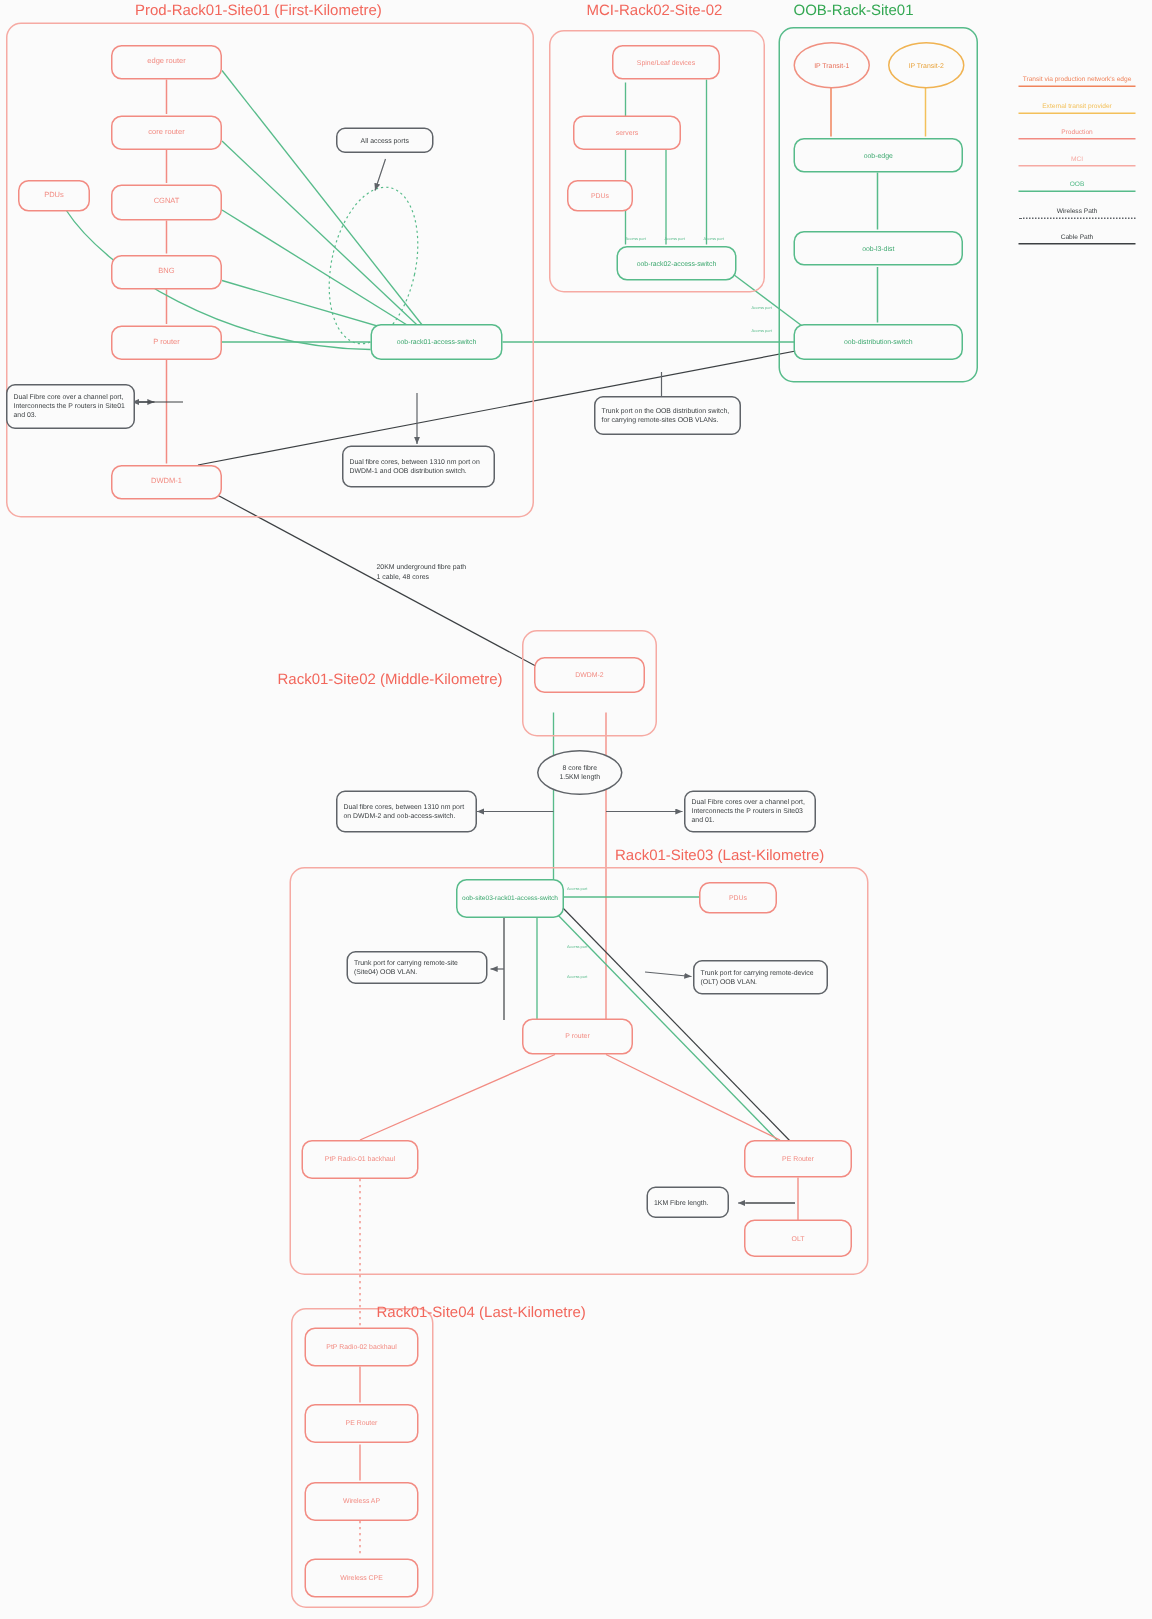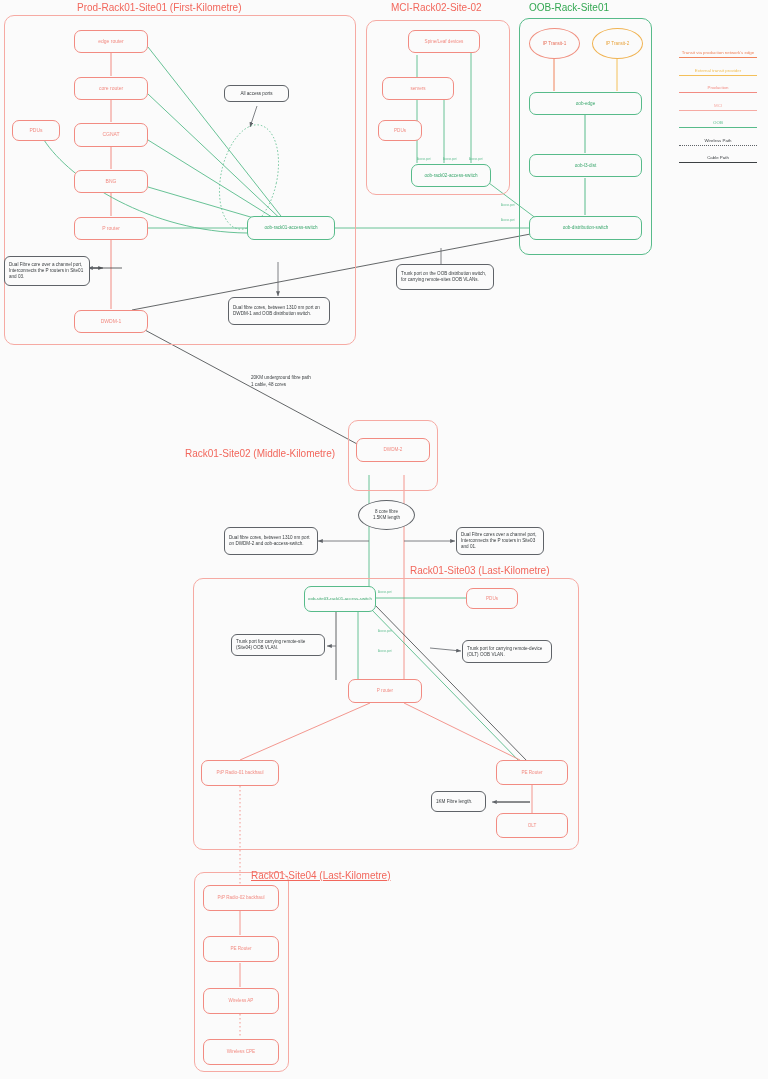--- a/index.html
+++ b/index.html
@@ -134,26 +134,26 @@
   </g>
 </svg>
 
 <div class="group g-red" style="left:4px;top:15px;width:352px;height:330px;"></div>
 <div class="group g-red" style="left:366px;top:20px;width:144px;height:175px;"></div>
 <div class="group g-green" style="left:519px;top:18px;width:133px;height:237px;"></div>
 <div class="group g-red" style="left:348px;top:420px;width:90px;height:71px;"></div>
 <div class="group g-red" style="left:193px;top:578px;width:386px;height:272px;"></div>
 <div class="group g-red" style="left:194px;top:872px;width:95px;height:200px;"></div>
 
-<div class="title t-red" style="left:77px;top:2px;text-align:center;">Prod-Rack01-Site01 (First-Kilometre)</div>
+<div class="title t-red" style="left:90px;top:2px;text-align:center;">Prod-Rack01-Site01 (First-Kilometre)</div>
 <div class="title t-red" style="left:391px;top:2px;">MCI-Rack02-Site-02</div>
 <div class="title t-green" style="left:529px;top:2px;">OOB-Rack-Site01</div>
 <div class="title t-red" style="left:185px;top:448px;">Rack01-Site02 (Middle-Kilometre)</div>
 <div class="title t-red" style="left:410px;top:565px;">Rack01-Site03 (Last-Kilometre)</div>
-<div class="title t-red" style="left:251px;top:870px;text-decoration:underline;">Rack01-Site04 (Last-Kilometre)</div>
+<div class="title t-red" style="left:251px;top:870px;">Rack01-Site04 (Last-Kilometre)</div>
 
 <div class="node red" style="left:74px;top:30px;width:74px;height:23px;font-size:5px;">edge router</div>
 <div class="node red" style="left:74px;top:77px;width:74px;height:23px;font-size:5px;">core router</div>
 <div class="node red" style="left:74px;top:123px;width:74px;height:24px;font-size:5px;">CGNAT</div>
 <div class="node red" style="left:74px;top:170px;width:74px;height:23px;font-size:5px;">BNG</div>
 <div class="node red" style="left:74px;top:217px;width:74px;height:23px;font-size:5px;">P router</div>
 <div class="node red" style="left:12px;top:120px;width:48px;height:21px;font-size:5px;">PDUs</div>
 <div class="node red" style="left:74px;top:310px;width:74px;height:23px;font-size:5px;">DWDM-1</div>
 <div class="node green" style="left:247px;top:216px;width:88px;height:24px;font-size:4.6px;">oob-rack01-access-switch</div>
 

